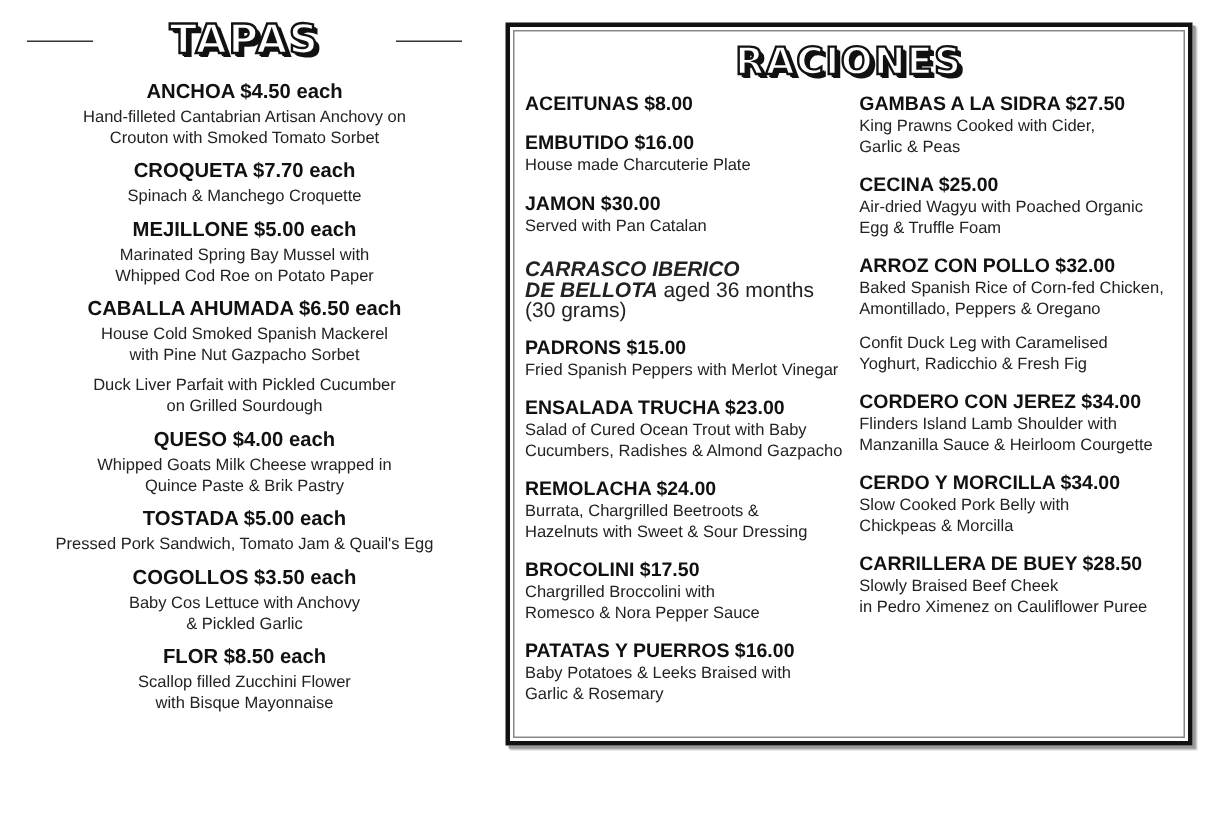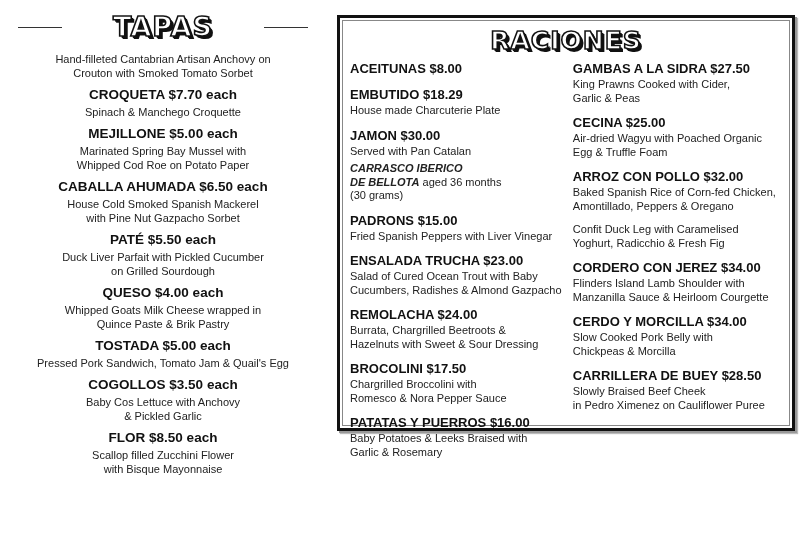--- a/index.html
+++ b/index.html
@@ -68,21 +68,21 @@
       color: #222;
       white-space: pre-line;
     }
 
     
     .raciones {
       position: absolute;
       left: 337px;
       top: 15px;
       width: 458px;
-      height: 416px;
+      height: 482px;
       border: 3px solid #111;
       outline: 1px solid #888;
       outline-offset: -6px;
       box-shadow: 2px 2px 0 #999, 3px 3px 1px #bbb;
       background: #fff;
       box-sizing: border-box;
     }
     .raciones-title-wrap {
       text-align: center;
       margin-top: 10px;
@@ -116,61 +116,61 @@
       color: #111;
       margin-bottom: 1px;
     }
     .rac-desc {
       font-size: 11px;
       line-height: 13.5px;
       color: #222;
       white-space: pre-line;
     }
     .rac-note {
-      font-size: 11px;
+      font-size: 14px;
       line-height: 13.5px;
       color: #222;
-      margin-top: 4px;
+      margin-top: 15px;
     }
     .rac-note em {
       font-weight: bold;
       font-style: italic;
     }
   </style>
 </head>
 <body>
 
 <section class="tapas">
   <div class="tapas-header">
     <div class="rule"></div>
     <div class="display-title">TAPAS</div>
     <div class="rule"></div>
   </div>
 
   <div class="tapas-list">
     <div class="tapa">
+      <div class="tapa-name">ANCHOA $4.50 each</div>
       <div class="tapa-desc">Hand-filleted Cantabrian Artisan Anchovy on
 Crouton with Smoked Tomato Sorbet</div>
     </div>
     <div class="tapa">
       <div class="tapa-name">CROQUETA $7.70 each</div>
       <div class="tapa-desc">Spinach &amp; Manchego Croquette</div>
     </div>
     <div class="tapa">
       <div class="tapa-name">MEJILLONE $5.00 each</div>
       <div class="tapa-desc">Marinated Spring Bay Mussel with
 Whipped Cod Roe on Potato Paper</div>
     </div>
     <div class="tapa">
       <div class="tapa-name">CABALLA AHUMADA $6.50 each</div>
       <div class="tapa-desc">House Cold Smoked Spanish Mackerel
 with Pine Nut Gazpacho Sorbet</div>
     </div>
     <div class="tapa">
-      <div class="tapa-name">PATÉ $5.50 each</div>
       <div class="tapa-desc">Duck Liver Parfait with Pickled Cucumber
 on Grilled Sourdough</div>
     </div>
     <div class="tapa">
       <div class="tapa-name">QUESO $4.00 each</div>
       <div class="tapa-desc">Whipped Goats Milk Cheese wrapped in
 Quince Paste &amp; Brik Pastry</div>
     </div>
     <div class="tapa">
       <div class="tapa-name">TOSTADA $5.00 each</div>
@@ -194,35 +194,35 @@
     <span class="display-title">RACIONES</span>
   </div>
 
   <div class="rac-cols">
 
     <div class="rac-col left">
       <div class="rac-item">
         <div class="rac-name">ACEITUNAS $8.00</div>
       </div>
       <div class="rac-item">
-        <div class="rac-name">EMBUTIDO $18.29</div>
+        <div class="rac-name">EMBUTIDO $16.00</div>
         <div class="rac-desc">House made Charcuterie Plate</div>
       </div>
       <div class="rac-item">
         <div class="rac-name">JAMON $30.00</div>
         <div class="rac-desc">Served with Pan Catalan</div>
         <div class="rac-note">
           <em>CARRASCO IBERICO</em><br>
           <em>DE BELLOTA</em><span> aged 36 months</span><br>
           <span>(30 grams)</span>
         </div>
       </div>
       <div class="rac-item">
         <div class="rac-name">PADRONS $15.00</div>
-        <div class="rac-desc">Fried Spanish Peppers with Liver Vinegar</div>
+        <div class="rac-desc">Fried Spanish Peppers with Merlot Vinegar</div>
       </div>
       <div class="rac-item">
         <div class="rac-name">ENSALADA TRUCHA $23.00</div>
         <div class="rac-desc">Salad of Cured Ocean Trout with Baby
 Cucumbers, Radishes &amp; Almond Gazpacho</div>
       </div>
       <div class="rac-item">
         <div class="rac-name">REMOLACHA $24.00</div>
         <div class="rac-desc">Burrata, Chargrilled Beetroots &amp;
 Hazelnuts with Sweet &amp; Sour Dressing</div>

